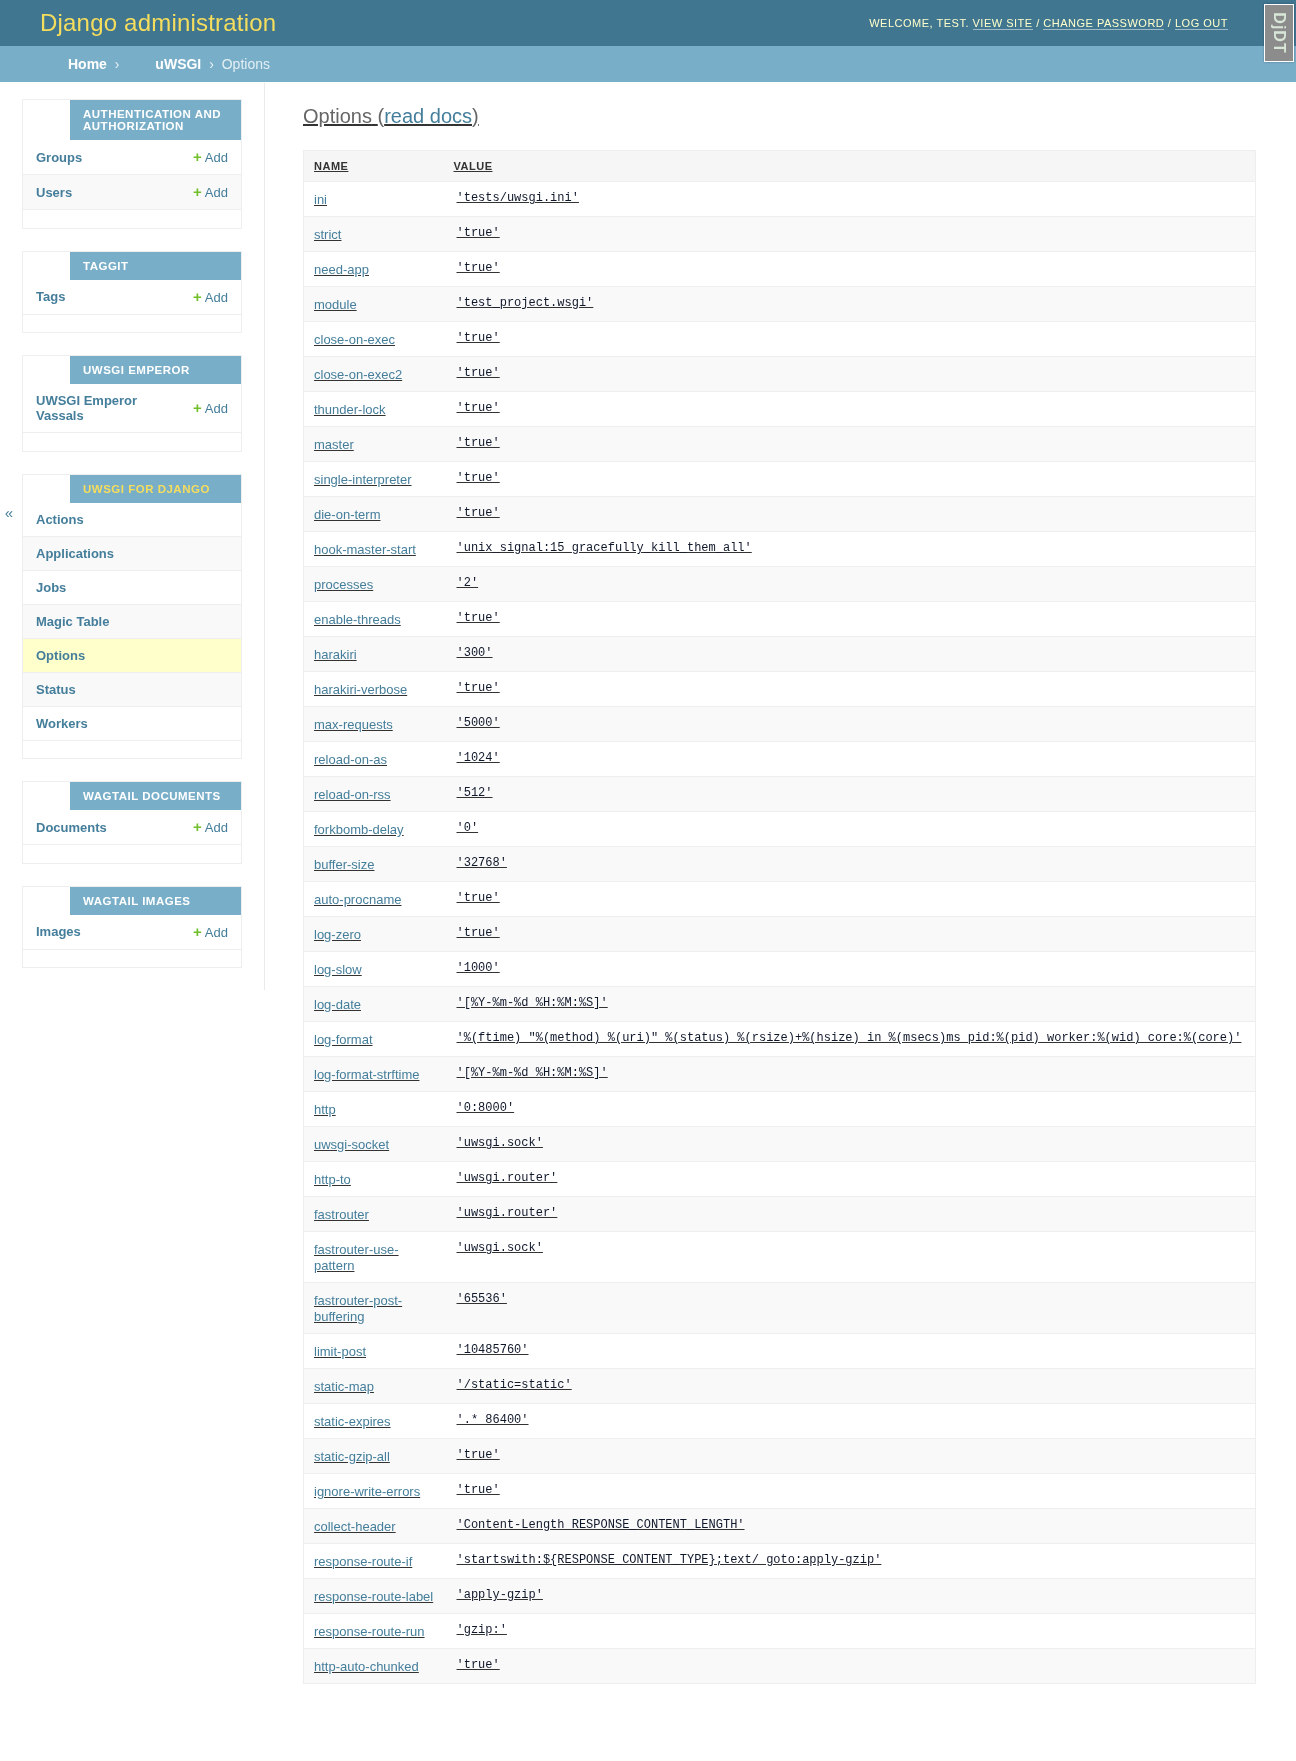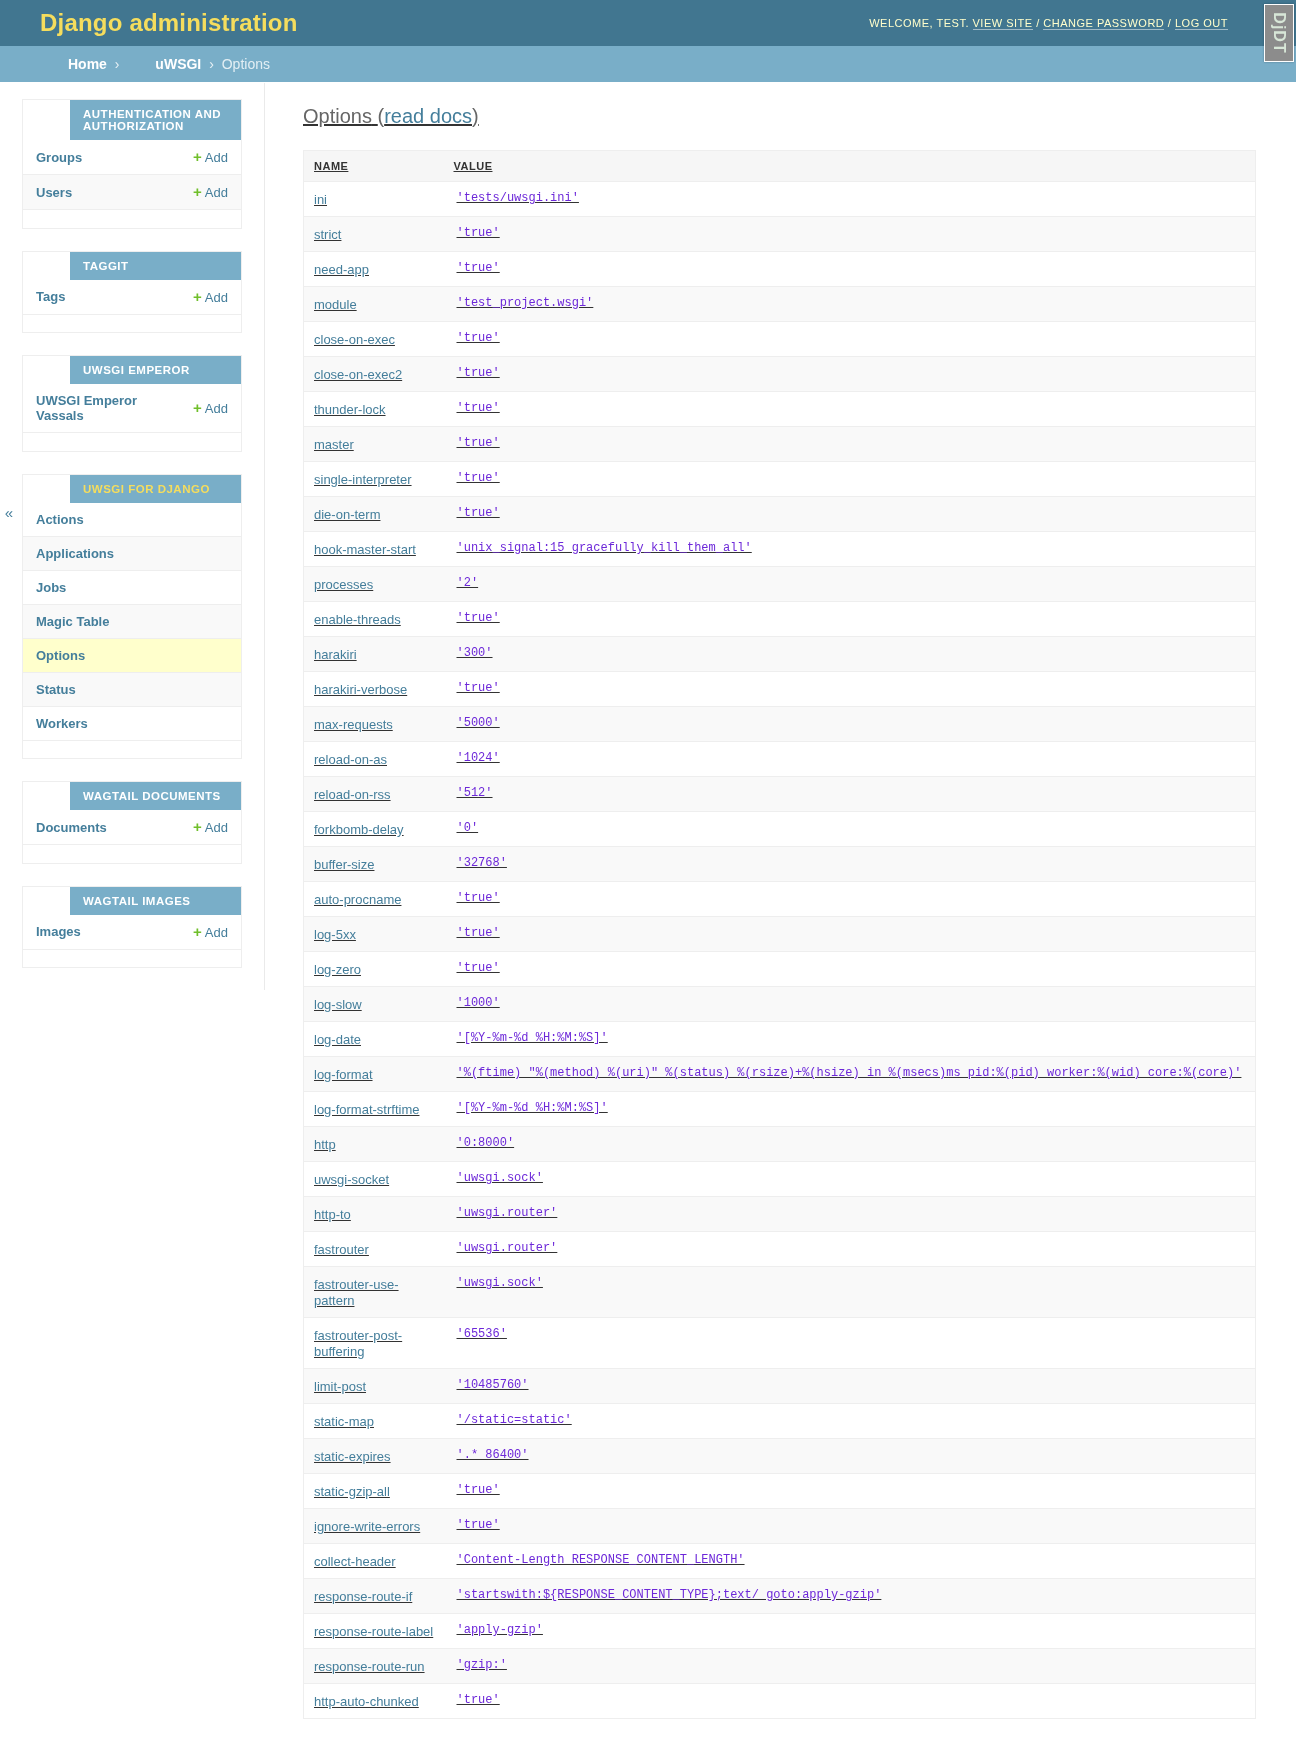--- a/index.html
+++ b/index.html
@@ -25,21 +25,21 @@
     padding: 0 40px;
     display: flex;
     align-items: center;
     justify-content: space-between;
     color: #fff;
     overflow: visible;
     position: relative;
   }
   #branding h1 {
     margin: 0;
-    font-weight: 700;
+    font-weight: 400;
     font-size: 24px;
     line-height: 1;
     color: #f5dd5d;
     letter-spacing: 0.2px;
   }
   #user-tools {
     font-size: 11px;
     letter-spacing: 0.5px;
     text-transform: uppercase;
     color: #ffffcc;
@@ -208,21 +208,21 @@
   }
   table.results tbody th a {
     color: #447e9b;
     text-decoration: none;
     font-size: 13px;
     word-break: break-word;
   }
   table.results tbody td.value {
     font-family: "Liberation Mono", monospace;
     font-size: 12px;
-    color: #6d28d9;
+    color: #0f172a;
     word-break: break-word;
     white-space: pre-wrap;
     padding-left: 13px;
   }
 </style>
 </head>
 <body>
 
 <div id="page">
 
@@ -462,24 +462,20 @@
             </tr>
             <tr>
               <th><a href="#">buffer-size</a></th>
               <td class="value">'32768'</td>
             </tr>
             <tr>
               <th><a href="#">auto-procname</a></th>
               <td class="value">'true'</td>
             </tr>
             <tr>
-              <th><a href="#">log-5xx</a></th>
-              <td class="value">'true'</td>
-            </tr>
-            <tr>
               <th><a href="#">log-zero</a></th>
               <td class="value">'true'</td>
             </tr>
             <tr>
               <th><a href="#">log-slow</a></th>
               <td class="value">'1000'</td>
             </tr>
             <tr>
               <th><a href="#">log-date</a></th>
               <td class="value">'[%Y-%m-%d %H:%M:%S]'</td>

